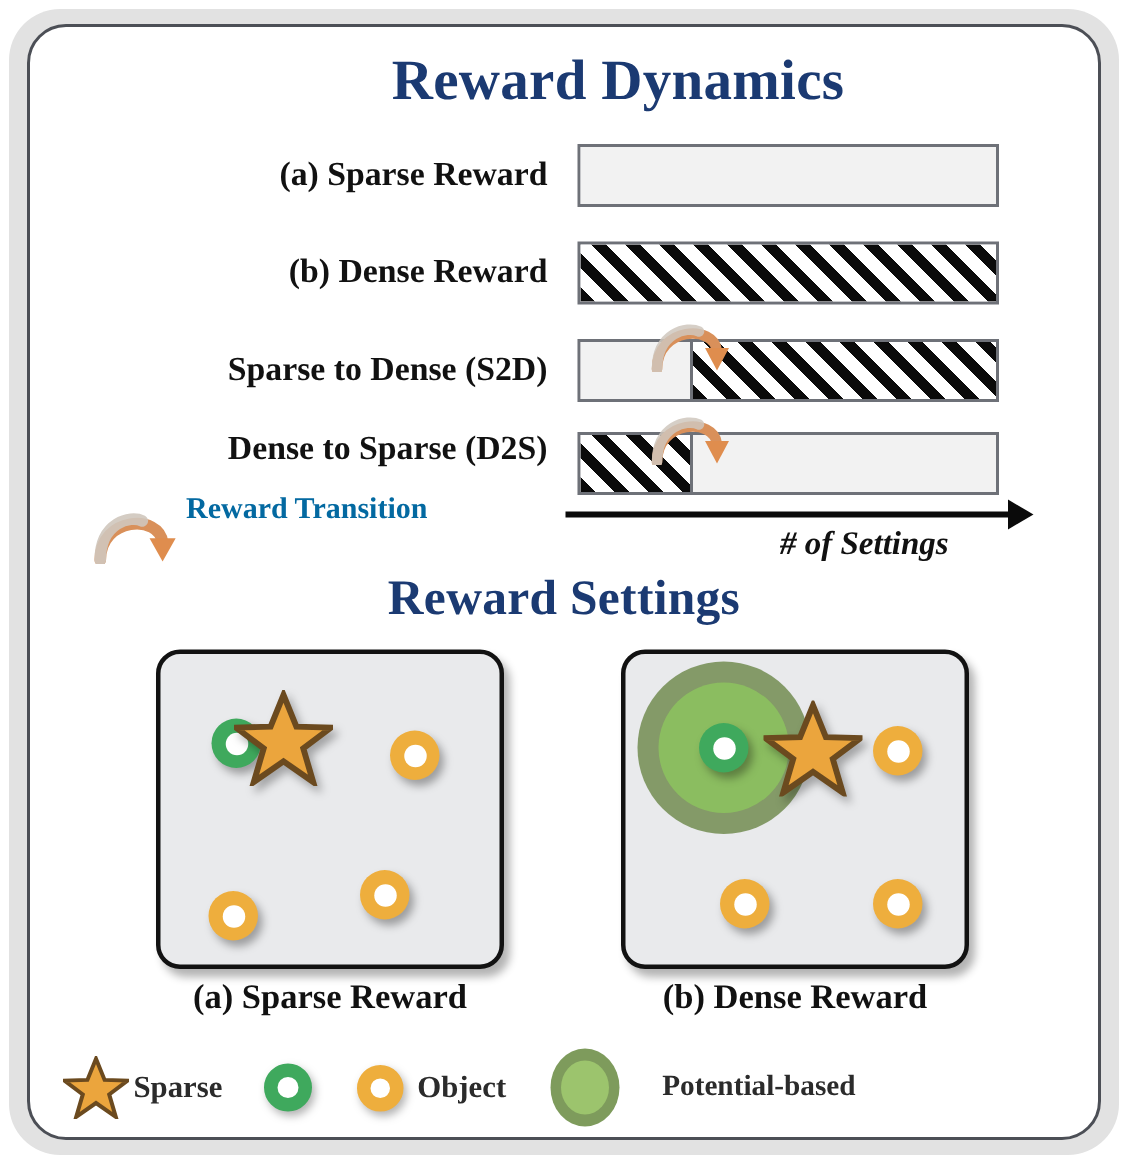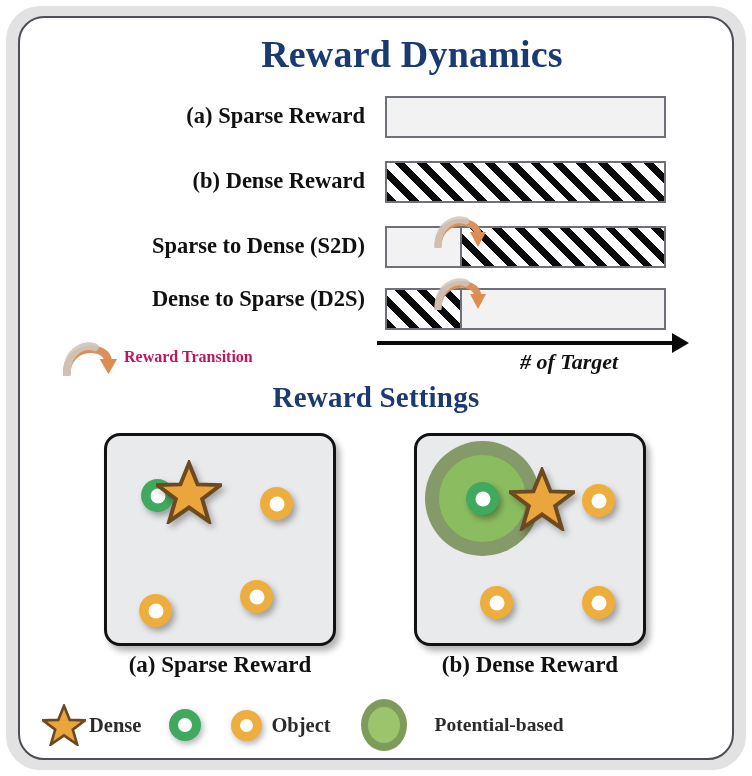--- a/index.html
+++ b/index.html
@@ -19,21 +19,21 @@
     box-sizing:border-box;
   }
 
   
   .section-title{
     position:absolute;text-align:center;width:100%;left:0;
     color:#1b3a72;font-weight:bold;font-family:"Liberation Serif",serif;
     letter-spacing:.2px;
   }
   #title-dynamics{top:32px;font-size:38px;padding-left:36px;}
-  #title-settings{top:381px;font-size:29px;}
+  #title-settings{top:381px;font-size:33px;}
 
   
   .row-label{
     position:absolute;color:#111111;font-weight:bold;font-size:22.5px;
     font-family:"Liberation Serif",serif;white-space:nowrap;
     text-align:right;right:0;
   }
   .bar{
     position:absolute;left:385px;width:281px;height:42px;
     border:2px solid #6e7178;box-sizing:border-box;display:flex;
@@ -62,22 +62,22 @@
     border-left:17px solid #0a0a0a;
   }
   #axis-label{
     position:absolute;left:520px;top:349px;font-size:22px;font-weight:bold;
     font-style:italic;color:#111111;font-family:"Liberation Serif",serif;white-space:nowrap;
   }
 
   
   #trans-legend-icon{position:absolute;left:62px;top:336px;width:58px;height:40px;}
   #trans-legend-label{
-    position:absolute;left:124px;top:348px;font-size:16px;font-weight:bold;
-    color:#be185d;font-family:"Liberation Serif",serif;white-space:nowrap;
+    position:absolute;left:124px;top:328px;font-size:20px;font-weight:bold;
+    color:#0369a1;font-family:"Liberation Serif",serif;white-space:nowrap;
   }
 
   
   .panel{
     position:absolute;top:433px;width:232px;height:213px;
     background:#e9eaec;border:3.5px solid #121212;border-radius:16px;
     box-sizing:border-box;overflow:hidden;
     box-shadow:4px 5px 6px rgba(0,0,0,.30);
   }
   #panel-sparse{left:104px;}
@@ -163,21 +163,21 @@
   </svg>
 
   <svg class="trans-arrow" style="left:432px;top:270px;" viewBox="0 0 60 40">
     <path d="M6 38 C6 10, 44 8, 46 26" fill="none" stroke="#d9905a" stroke-width="7" stroke-linecap="round"></path>
     <path d="M6 38 C6 14, 26 9, 34 13" fill="none" stroke="#cfc7bd" stroke-width="7" stroke-linecap="round" opacity=".85"></path>
     <path d="M38 24 L54 24 L46 39 Z" fill="#df8d4e"></path>
   </svg>
 
   <div id="axis-line"></div>
   <div id="axis-head"></div>
-  <div id="axis-label"># of Target</div>
+  <div id="axis-label"># of Settings</div>
 
   <svg id="trans-legend-icon" viewBox="0 0 60 40">
     <path d="M5 38 C5 8, 46 6, 48 26" fill="none" stroke="#d9905a" stroke-width="8" stroke-linecap="round"></path>
     <path d="M5 38 C5 12, 26 7, 34 11" fill="none" stroke="#cfc7bd" stroke-width="8" stroke-linecap="round" opacity=".9"></path>
     <path d="M39 23 L57 23 L48 39 Z" fill="#df8d4e"></path>
   </svg>
   <div id="trans-legend-label">Reward Transition</div>
 
   <div class="section-title" id="title-settings">Reward Settings</div>
 
@@ -228,21 +228,21 @@
 
   <div class="panel-caption" id="caption-sparse">(a) Sparse Reward</div>
   <div class="panel-caption" id="caption-dense">(b) Dense Reward</div>
 
   <div id="legend">
 
     <div class="legend-item" style="margin-left:6px;">
       <svg class="legend-icon" style="width:44px;height:42px;" viewBox="0 0 100 95">
         <polygon points="50,4 63,36 98,37 70,58 80,92 50,71 20,92 30,58 2,37 37,36" fill="#eba53d" stroke="#6b4a1f" stroke-width="6" stroke-linejoin="miter"></polygon>
       </svg>
-      <span class="legend-text" style="margin-left:3px;">Dense</span>
+      <span class="legend-text" style="margin-left:3px;">Sparse</span>
     </div>
 
     <div class="legend-item" style="margin-left:28px;">
       <div class="legend-icon ring" style="width:32px;height:32px;border:9px solid #3fa95d;background:#ffffff;"></div>
     </div>
 
     <div class="legend-item" style="margin-left:30px;text-align:center;">
       <div class="legend-icon ring" style="width:31px;height:31px;border:9px solid #eeae3d;background:#ffffff;"></div>
       <span class="legend-text" style="margin-left:9px;">Object</span>
     </div>

